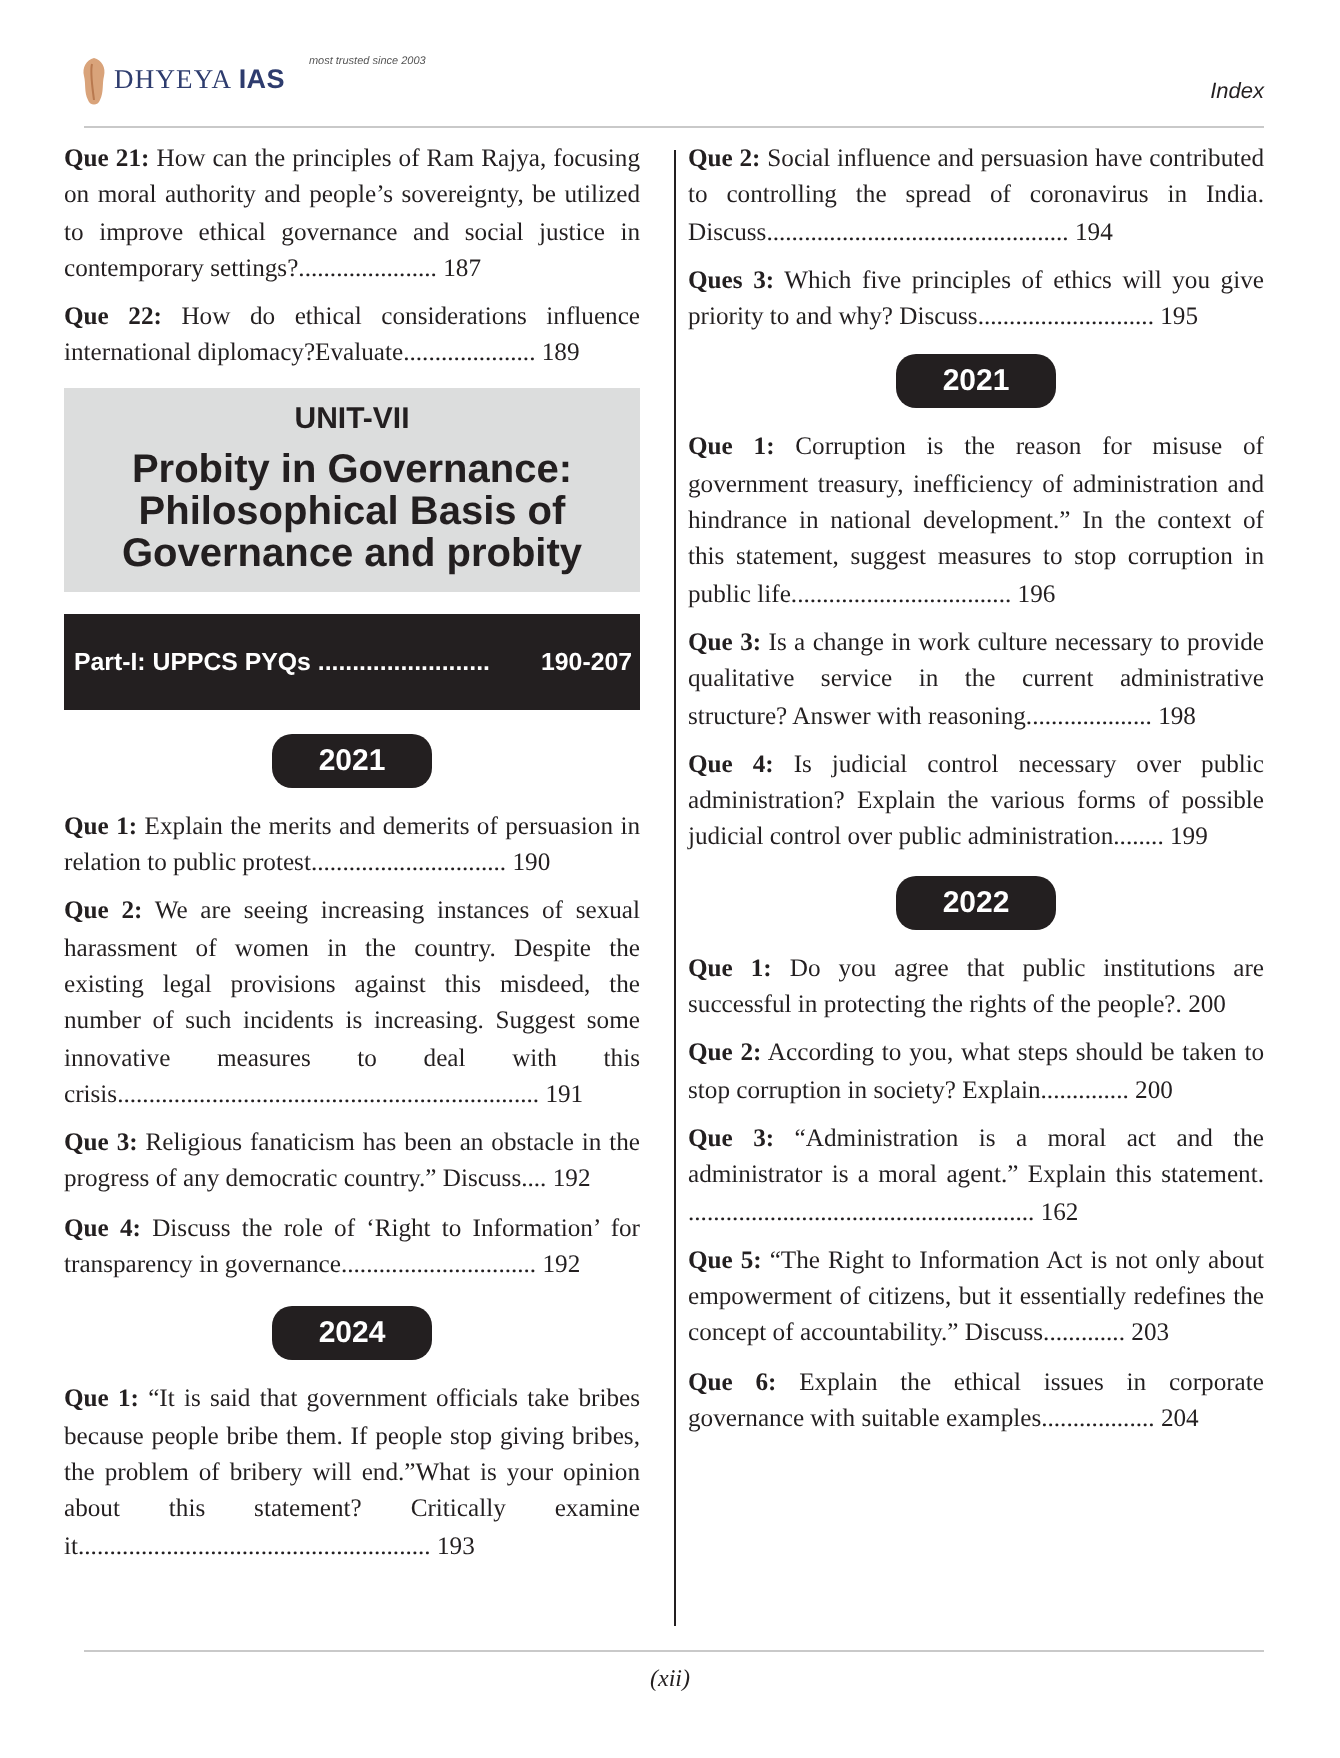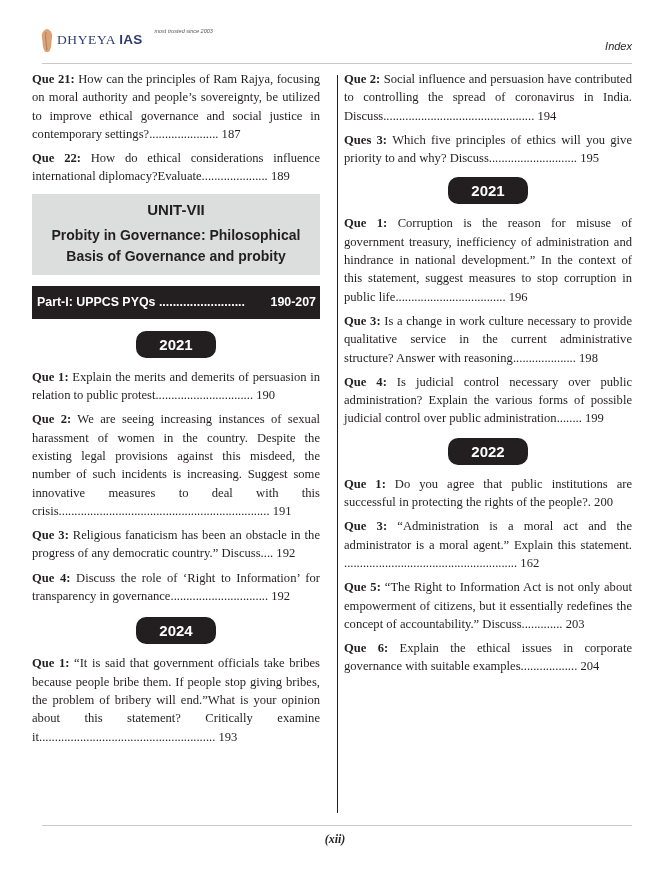--- a/index.html
+++ b/index.html
@@ -7,31 +7,31 @@
   .logo { position: absolute; left: 40px; top: 28px; height: 30px; display: flex; align-items: flex-start; }
   .logo-mark { width: 14px; height: 26px; margin-right: 3px; }
   .logo-text { display: flex; flex-direction: row; justify-content: space-between; }
   .logo-name { font-family: "Liberation Serif", serif; font-size: 13.5px; color: #2e3c6e; letter-spacing: 0.6px; line-height: 15px; margin-top: 4px; }
   .logo-name b { font-family: "Liberation Sans", sans-serif; font-weight: bold; letter-spacing: 0.2px; }
   .logo-tag { font-family: "Liberation Sans", sans-serif; font-style: italic; font-size: 5.5px; color: #555; margin-left: 12px; line-height: 7px; }
   .header-right { position: absolute; right: 38px; top: 40px; font-family: "Liberation Sans", sans-serif; font-style: italic; font-size: 11px; color: #231f20; }
   .rule-top { position: absolute; left: 42px; right: 38px; top: 63px; height: 1px; background: #c9c9c9; }
   .rule-bottom { position: absolute; left: 42px; right: 38px; top: 825px; height: 1px; background: #c9c9c9; }
   .divider { position: absolute; left: 337px; top: 75px; width: 1.3px; height: 738px; background: #231f20; }
-  .footer { position: absolute; left: 0; right: 0; top: 832px; text-align: center; font-style: italic; font-weight: bold; font-size: 12px; color: #231f20; }
+  .footer { position: absolute; left: 0; right: 0; top: 832px; text-align: center; font-style: italic; font-weight: normal; font-size: 12px; color: #231f20; }
   .col { position: absolute; top: 70px; }
   .col-left { left: 32px; width: 288px; }
   .col-right { left: 344px; width: 288px; }
   .q { font-size: 12.6px; line-height: 18.3px; text-align: justify; margin: 0 0 6px 0; }
   .q .lbl { font-weight: bold; }
   .q .pg { white-space: nowrap; }
   .unit-box { background: #dcdddd; margin-top: 8px; padding: 5px 19px 8px; text-align: center; font-family: "Liberation Sans", sans-serif; font-weight: bold; color: #231f20; }
   .unit-no { font-size: 15px; line-height: 22px; margin-bottom: 4px; }
-  .unit-title { font-size: 14px; line-height: 21px; }
-  .part-bar { background: #231f20; color: #fff; font-family: "Liberation Sans", sans-serif; font-weight: bold; font-size: 12.4px; margin-top: 11px; height: 33px; display: flex; align-items: center; padding: 0 4px 0 5px; justify-content: space-between; }
+  .unit-title { font-size: 20px; line-height: 21px; }
+  .part-bar { background: #231f20; color: #fff; font-family: "Liberation Sans", sans-serif; font-weight: bold; font-size: 12.4px; margin-top: 11px; height: 48px; display: flex; align-items: center; padding: 0 4px 0 5px; justify-content: space-between; }
   .year-pill { display: block; margin: 12px auto 10px; width: 80px; height: 27px; border-radius: 10px; background: #231f20; color: #fff; font-family: "Liberation Sans", sans-serif; font-weight: bold; font-size: 15px; text-align: center; line-height: 27px; }
   .col-right .year-pill { margin-top: 10px; }
 </style>
 </head>
 <body>
 
 <div class="logo">
   <svg class="logo-mark" viewBox="0 0 14 26">
     <path d="M7 1 C3 2 1 6 2 10 C3 14 2 18 4 22 C5 25 9 25 10 22 C12 18 11 14 12 10 C13 6 11 2 7 1 Z" fill="#d9a37a"></path>
     <path d="M6 4 C5 8 6 14 7 22" stroke="#b9794f" stroke-width="1" fill="none"></path>
@@ -78,20 +78,21 @@
     </div>
   <div class="year-pill">2021</div>
   <div id="right-2021">
       <p class="q"><span class="lbl">Que 1:</span><span> Corruption is the reason for misuse of government treasury, inefficiency of administration and hindrance in national development.” In the context of this statement, suggest measures to stop corruption in public life.</span><span class="pg"><span>..................................</span> <span>196</span></span></p>
       <p class="q"><span class="lbl">Que 3:</span><span> Is a change in work culture necessary to provide qualitative service in the current administrative structure? Answer with reasoning.</span><span class="pg"><span>...................</span> <span>198</span></span></p>
       <p class="q"><span class="lbl">Que 4:</span><span> Is judicial control necessary over public administration? Explain the various forms of possible judicial control over public administration</span><span class="pg"><span>........</span> <span>199</span></span></p>
     </div>
   <div class="year-pill">2022</div>
   <div id="right-2022">
       <p class="q"><span class="lbl">Que 1:</span><span> Do you agree that public institutions are successful in protecting the rights of the people?.</span><span class="pg"><span></span> <span> 200</span></span></p>
+      <p class="q"><span class="lbl">Que 2:</span><span> According to you, what steps should be taken to stop corruption in society? Explain</span><span class="pg"><span>..............</span> <span>200</span></span></p>
       <p class="q"><span class="lbl">Que 3:</span><span> “Administration is a moral act and the administrator is a moral agent.” Explain this statement.</span><span class="pg"><span> .......................................................</span> <span>162</span></span></p>
       <p class="q"><span class="lbl">Que 5:</span><span> “The Right to Information Act is not only about empowerment of citizens, but it essentially redefines the concept of accountability.” Discuss</span><span class="pg"><span>.............</span> <span>203</span></span></p>
       <p class="q"><span class="lbl">Que 6:</span><span> Explain the ethical issues in corporate governance with suitable examples</span><span class="pg"><span>..................</span> <span>204</span></span></p>
     </div>
 </div>
 
 <div class="rule-bottom"></div>
 <div class="footer">(xii)</div>
 
 </body></html>

